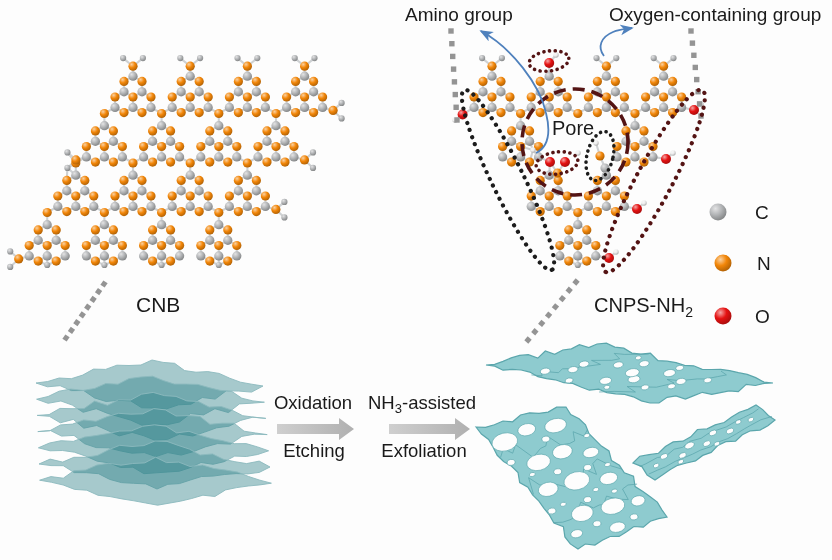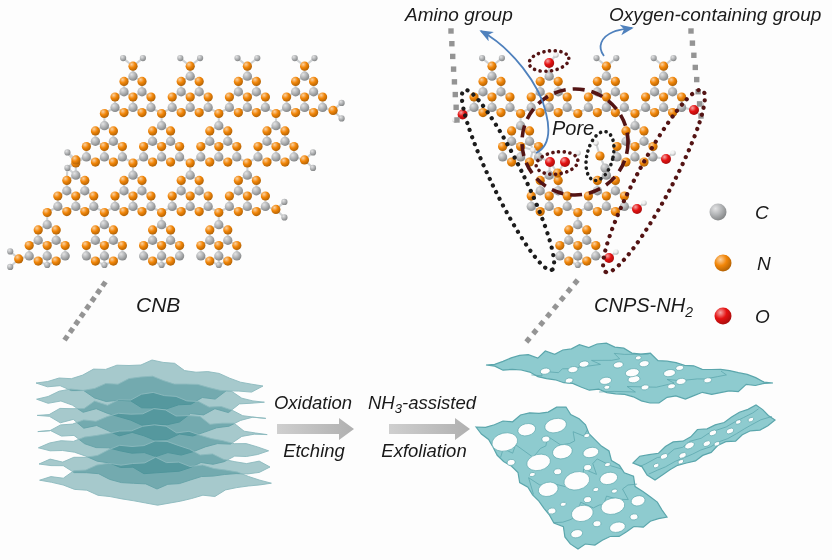--- a/index.html
+++ b/index.html
@@ -1,16 +1,16 @@
 <!DOCTYPE html>
 <html><head>
 <meta charset="utf-8">
 <style>
   html,body{margin:0;padding:0;background:#ffffff;}
-  #stage{width:832px;height:560px;position:relative;overflow:hidden;background:#fdfdfd;font-style:italic;}
+  #stage{width:832px;height:560px;position:relative;overflow:hidden;background:#fdfdfd;}
   svg{display:block;}
   text{font-family:"Liberation Sans", sans-serif; fill:#1a1a1a;}
   .subtxt{font-family:"Liberation Sans", sans-serif;}
 </style>
 </head>
 <body>
 
 <div id="stage">
 <svg id="fig" width="832" height="560" viewBox="0 0 832 560">
   <defs>

